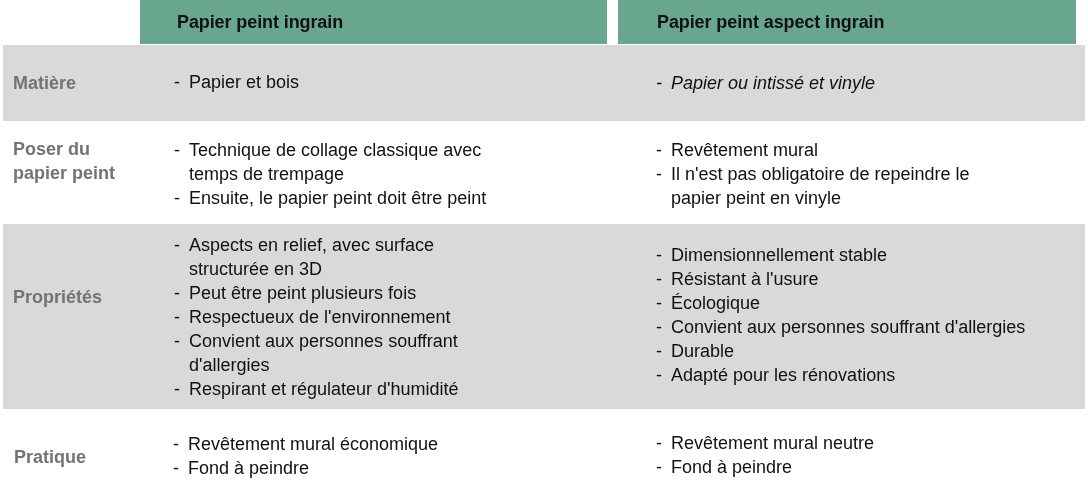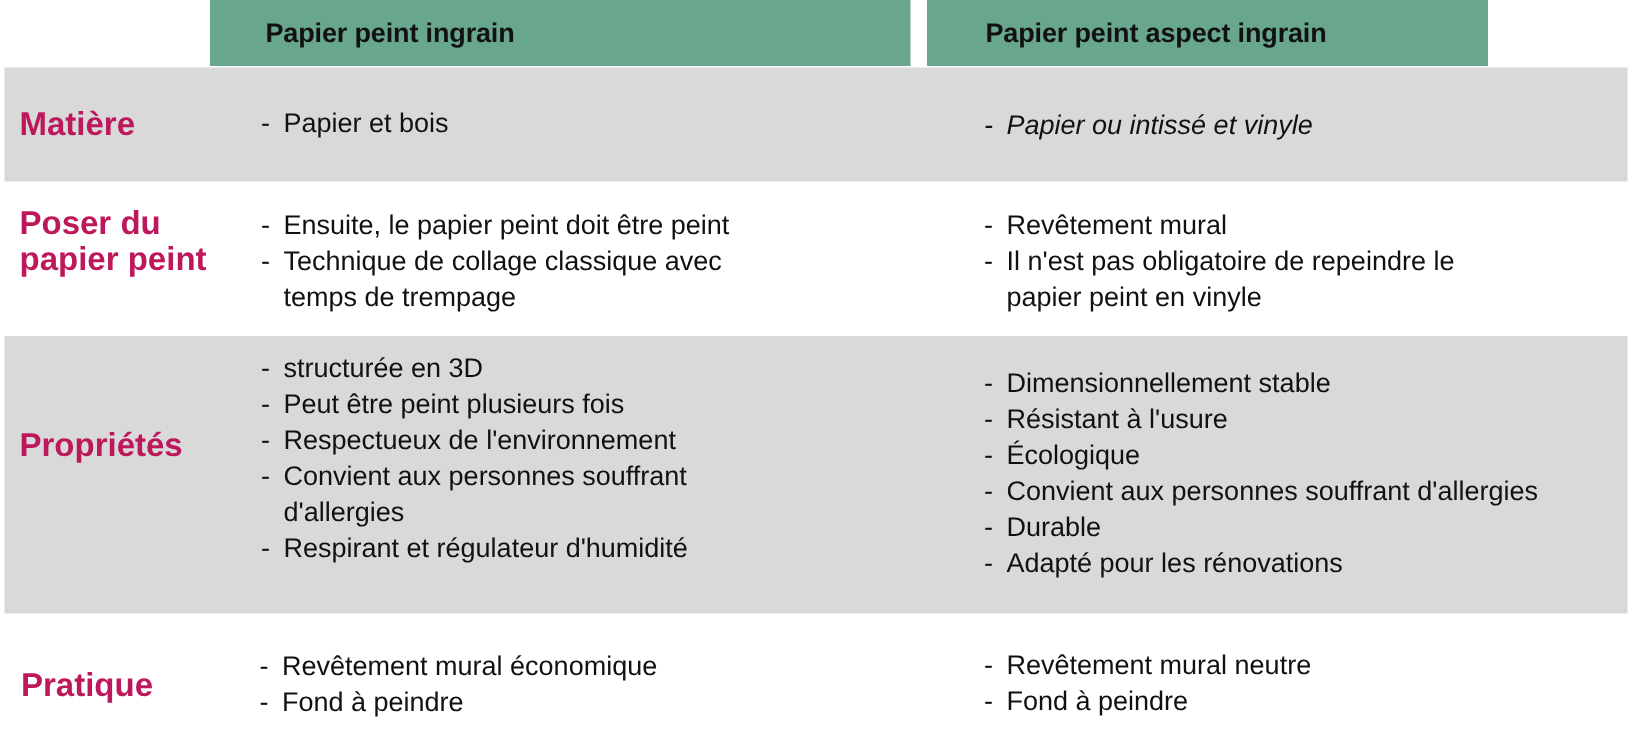--- a/index.html
+++ b/index.html
@@ -8,27 +8,27 @@
     font-family:"Liberation Sans", "DejaVu Sans", sans-serif; color:#111;
     position:relative;
   }
   .hdr {
     position:absolute; top:0; height:44px; background:#68A68E;
     display:flex; align-items:center;
   }
   .hdr span { font-weight:bold; font-size:18px; color:#111; letter-spacing:-0.1px; }
   .hdr1 { left:140px; width:467px; }
   .hdr1 span { margin-left:37px; }
-  .hdr2 { left:618px; width:374px; }
+  .hdr2 { left:618px; width:458px; }
   .hdr2 span { margin-left:39px; }
 
   .row { position:absolute; left:0; width:1088px; }
   .row.gray .bg { position:absolute; left:3px; top:0; bottom:0; width:1082px; background:#D9D9D9; }
   .row-label {
-    position:absolute; left:13px; font-weight:bold; font-size:22px; line-height:24px; color:#be185d;
+    position:absolute; left:13px; font-weight:bold; font-size:18px; line-height:24px; color:#737373;
   }
   .cell {
     position:absolute; font-size:18px; line-height:24px; color:#111; white-space:nowrap;
   }
   .cell .item { position:relative; padding-left:15px; }
   .cell .item::before { content:"-"; position:absolute; left:0; top:0; }
   .c1 { left:174px; }
   .c2 { left:656px; }
 </style>
 </head>
@@ -52,43 +52,44 @@
   </div>
 </div>
 
 <div class="row" style="top:121px;height:75px;">
   <div class="row-label" style="top:16px;">
     <div>Poser du</div>
     <div>papier peint</div>
   </div>
   <div class="cell c1" style="top:17px;">
     <div class="item">
-      <div>Ensuite, le papier peint doit être peint</div>
+      <div>Technique de collage classique avec</div>
+      <div>temps de trempage</div>
     </div>
     <div class="item">
-      <div>Technique de collage classique avec</div>
-      <div>temps de trempage</div>
+      <div>Ensuite, le papier peint doit être peint</div>
     </div>
   </div>
   <div class="cell c2" style="top:17px;">
     <div class="item">
       <div>Revêtement mural</div>
     </div>
     <div class="item">
       <div>Il n'est pas obligatoire de repeindre le</div>
       <div>papier peint en vinyle</div>
     </div>
   </div>
 </div>
 
 <div class="row gray" style="top:224px;height:185px;">
   <div class="bg"></div>
   <div class="row-label" style="top:61px;">Propriétés</div>
   <div class="cell c1" style="top:9px;">
     <div class="item">
+      <div>Aspects en relief, avec surface</div>
       <div>structurée en 3D</div>
     </div>
     <div class="item">
       <div>Peut être peint plusieurs fois</div>
     </div>
     <div class="item">
       <div>Respectueux de l'environnement</div>
     </div>
     <div class="item">
       <div>Convient aux personnes souffrant</div>

